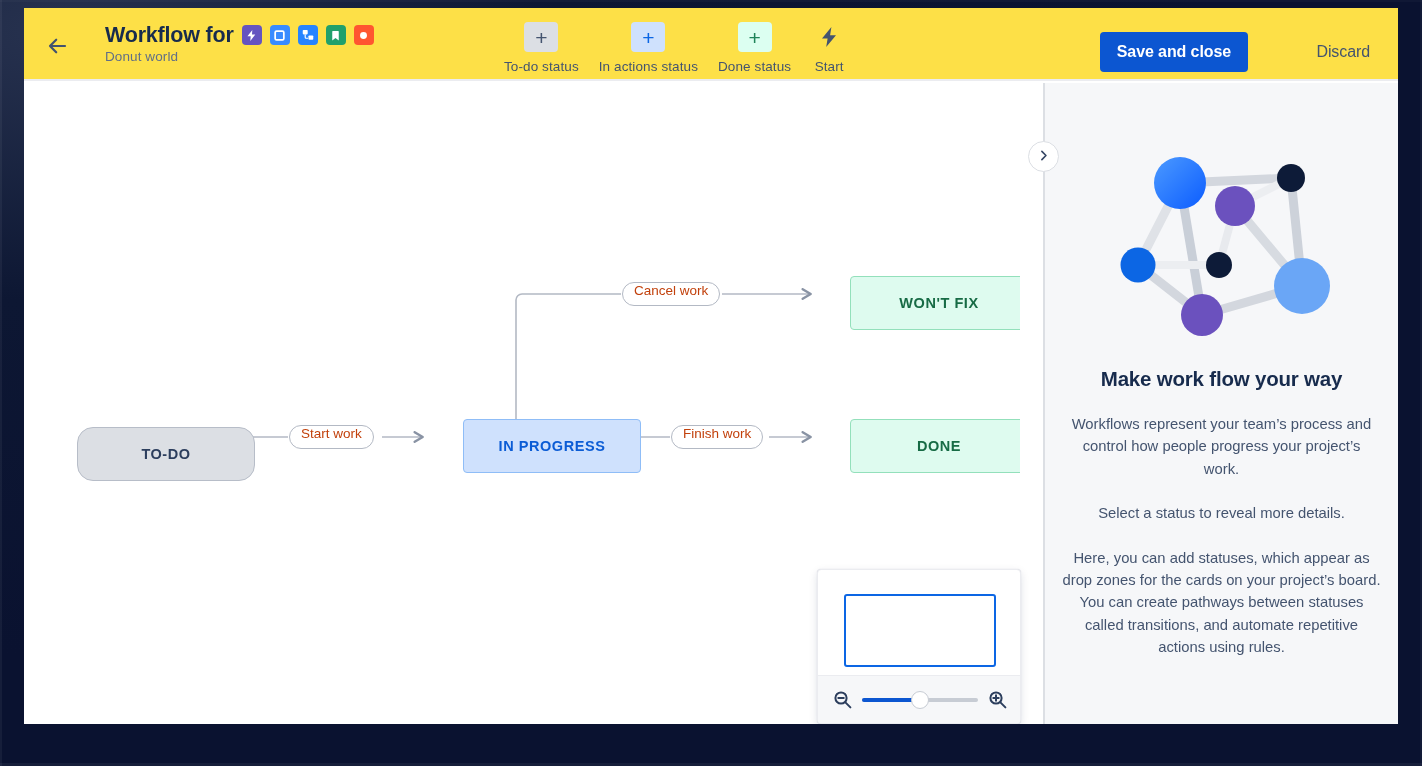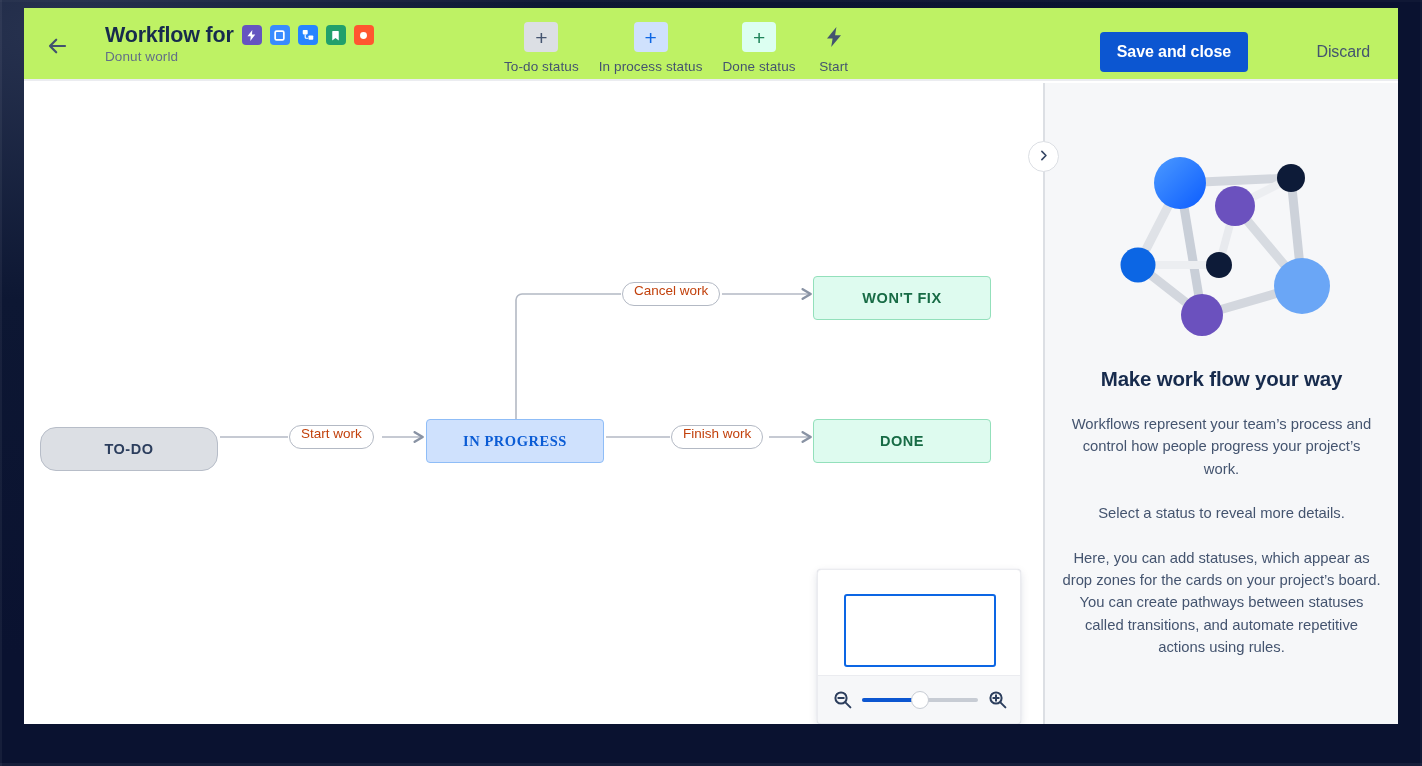--- a/index.html
+++ b/index.html
@@ -40,21 +40,21 @@
     width: 1374px; height: 716px;
     background: #ffffff;
     overflow: hidden;
   }
 
   
   #header {
     position: absolute;
     left: 0; top: 0;
     width: 1374px; height: 73px;
-    background: #bef264;
+    background: #fde047;
     border-bottom: 2px solid #ebecf0;
   }
 
   #back-btn {
     position: absolute;
     left: 17px; top: 22px;
     width: 32px; height: 32px;
     display: flex; align-items: center; justify-content: center;
     cursor: pointer;
     border-radius: 4px;
@@ -160,27 +160,28 @@
     position: absolute;
     left: 0; top: 75px;
     width: 996px; height: 641px;
     background: #ffffff;
     overflow: hidden;
   }
   #canvas-svg { position: absolute; left: 0; top: 0; }
 
   .node {
     position: absolute;
-    height: 44px;
+    height: 54px;
     border-radius: 4px;
     display: flex; align-items: center; justify-content: center;
     font-size: 14.5px;
     font-weight: bold;
     letter-spacing: .55px;
     cursor: pointer;
+    margin-left: 37px;
   }
   .node.todo {
     background: #dcdfe4;
     border: 1.5px solid #b7bdc8;
     color: #2c3e5d;
   }
   .node.inprogress {
     background: #cfe1fd;
     border: 1.5px solid #8fbdf7;
     color: #0b5cd5;
@@ -372,21 +373,21 @@
 
     <div id="toolbar">
 
       <div class="tool">
         <span class="tool-glyph todo">+</span>
         <span class="tool-label">To-do status</span>
       </div>
 
       <div class="tool">
         <span class="tool-glyph inprog">+</span>
-        <span class="tool-label">In process status</span>
+        <span class="tool-label">In actions status</span>
       </div>
 
       <div class="tool">
         <span class="tool-glyph done">+</span>
         <span class="tool-label">Done status</span>
       </div>
 
 
       <div class="tool">
         <span class="tool-glyph plain">
@@ -417,21 +418,21 @@
       <line x1="582" y1="354" x2="646" y2="354" stroke="#b3b9c4" stroke-width="1.6"></line>
       <line x1="745" y1="354" x2="787" y2="354" stroke="#b3b9c4" stroke-width="1.6" marker-end="url(#arw)"></line>
 
       <path d="M492 336 L492 217 A6 6 0 0 1 498 211 L597 211" fill="none" stroke="#b3b9c4" stroke-width="1.6"></path>
       <line x1="698" y1="211" x2="787" y2="211" stroke="#b3b9c4" stroke-width="1.6" marker-end="url(#arw)"></line>
     </svg>
 
     <div class="node todo" style="left:16px; top:344px; width:178px;border-radius:16px;">
       <span>TO-DO</span>
     </div>
-    <div class="node inprogress" style="left:402px; top:336px; width:178px;font-family:Liberation Serif, serif;">
+    <div class="node inprogress" style="left:402px; top:336px; width:178px;">
       <span>IN PROGRESS</span>
     </div>
     <div class="node done" style="left:789px; top:336px; width:178px;">
       <span>DONE</span>
     </div>
     <div class="node done" style="left:789px; top:193px; width:178px;">
       <span>WON'T FIX</span>
     </div>
 
     <div class="tlabel" style="left:265px; top:342px;">

